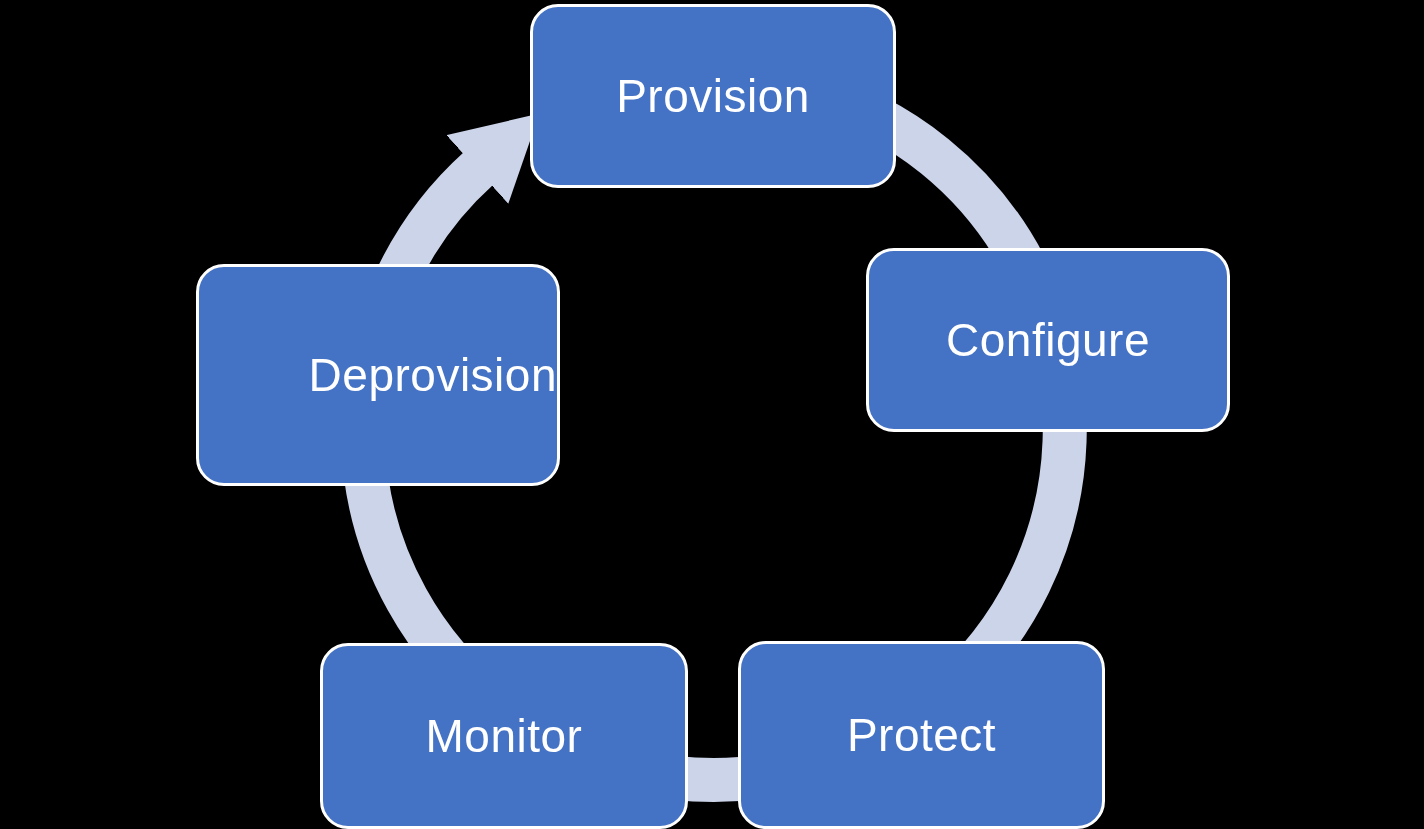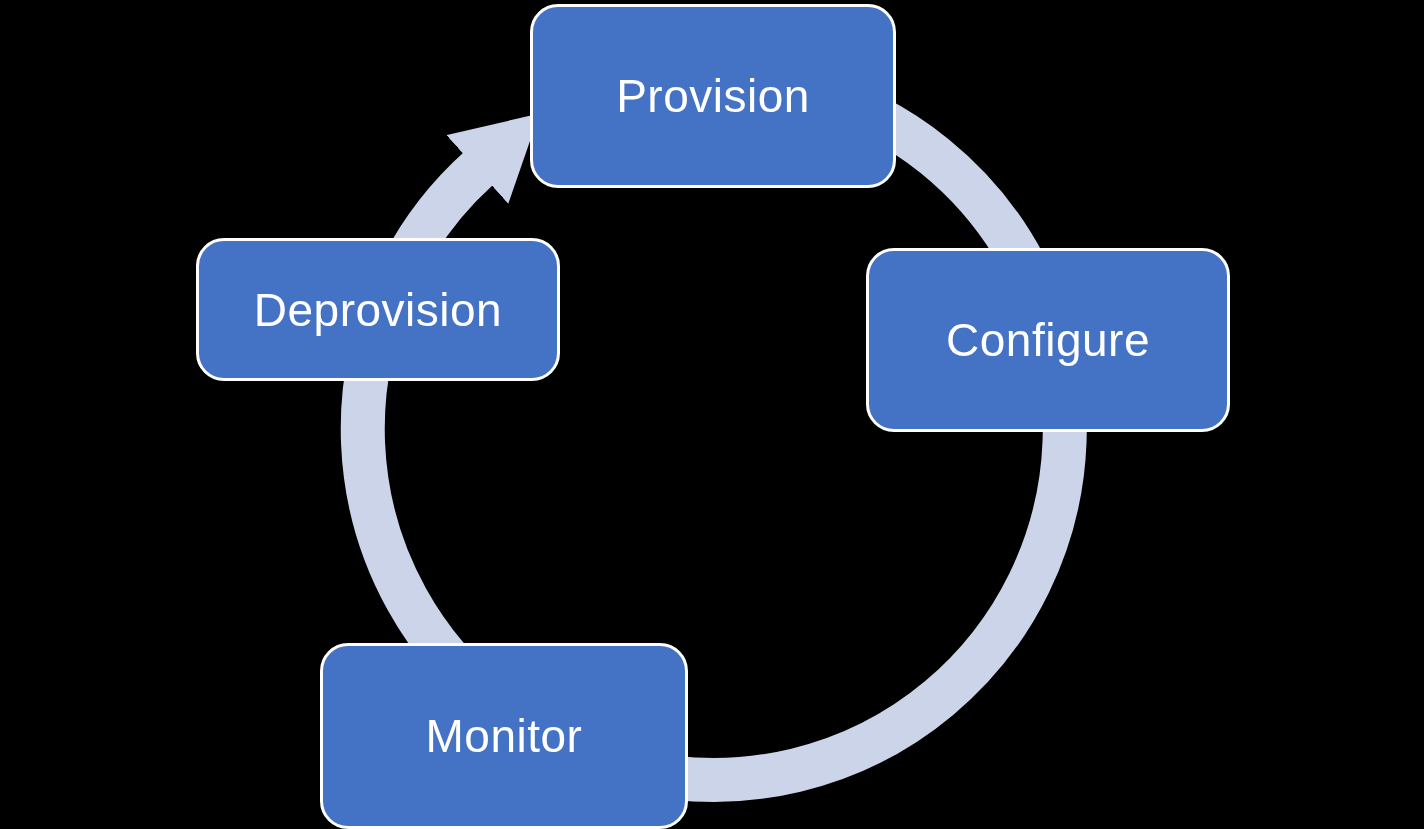--- a/index.html
+++ b/index.html
@@ -32,21 +32,21 @@
     justify-content: center;
     color: #FFFFFF;
     font-size: 46px;
     letter-spacing: 0.5px;
     box-sizing: border-box;
   }
   .node-provision   { left: 530px; top: 4px;   width: 366px; height: 184px; }
   .node-configure   { left: 866px; top: 248px; width: 364px; height: 184px; text-align: center; }
   .node-protect     { left: 738px; top: 641px; width: 367px; height: 188px; }
   .node-monitor     { left: 320px; top: 643px; width: 368px; height: 186px; }
-  .node-deprovision { left: 196px; top: 238px; width: 364px; height: 143px; }
+  .node-deprovision { left: 196px; top: 264px; width: 364px; height: 222px; justify-content: flex-end; }
 </style>
 </head>
 <body>
 
 <div class="canvas">
 
   <svg class="cycle-arrow-svg" width="1424" height="829" viewBox="0 0 1424 829">
     <defs>
       <marker id="arrowhead" markerWidth="2" markerHeight="2.2" refX="0.05" refY="1.05" orient="auto" markerUnits="strokeWidth">
         <path d="M0,0 L1.9,1.05 L0,2.1 Z" fill="#CCD4E9"></path>
@@ -56,20 +56,23 @@
   </svg>
 
   <div class="node node-provision">
     <span>Provision</span>
   </div>
 
   <div class="node node-configure">
     <span>Configure</span>
   </div>
 
+  <div class="node node-protect">
+    <span>Protect</span>
+  </div>
 
   <div class="node node-monitor">
     <span>Monitor</span>
   </div>
 
   <div class="node node-deprovision">
     <span>Deprovision</span>
   </div>
 
 </div>

